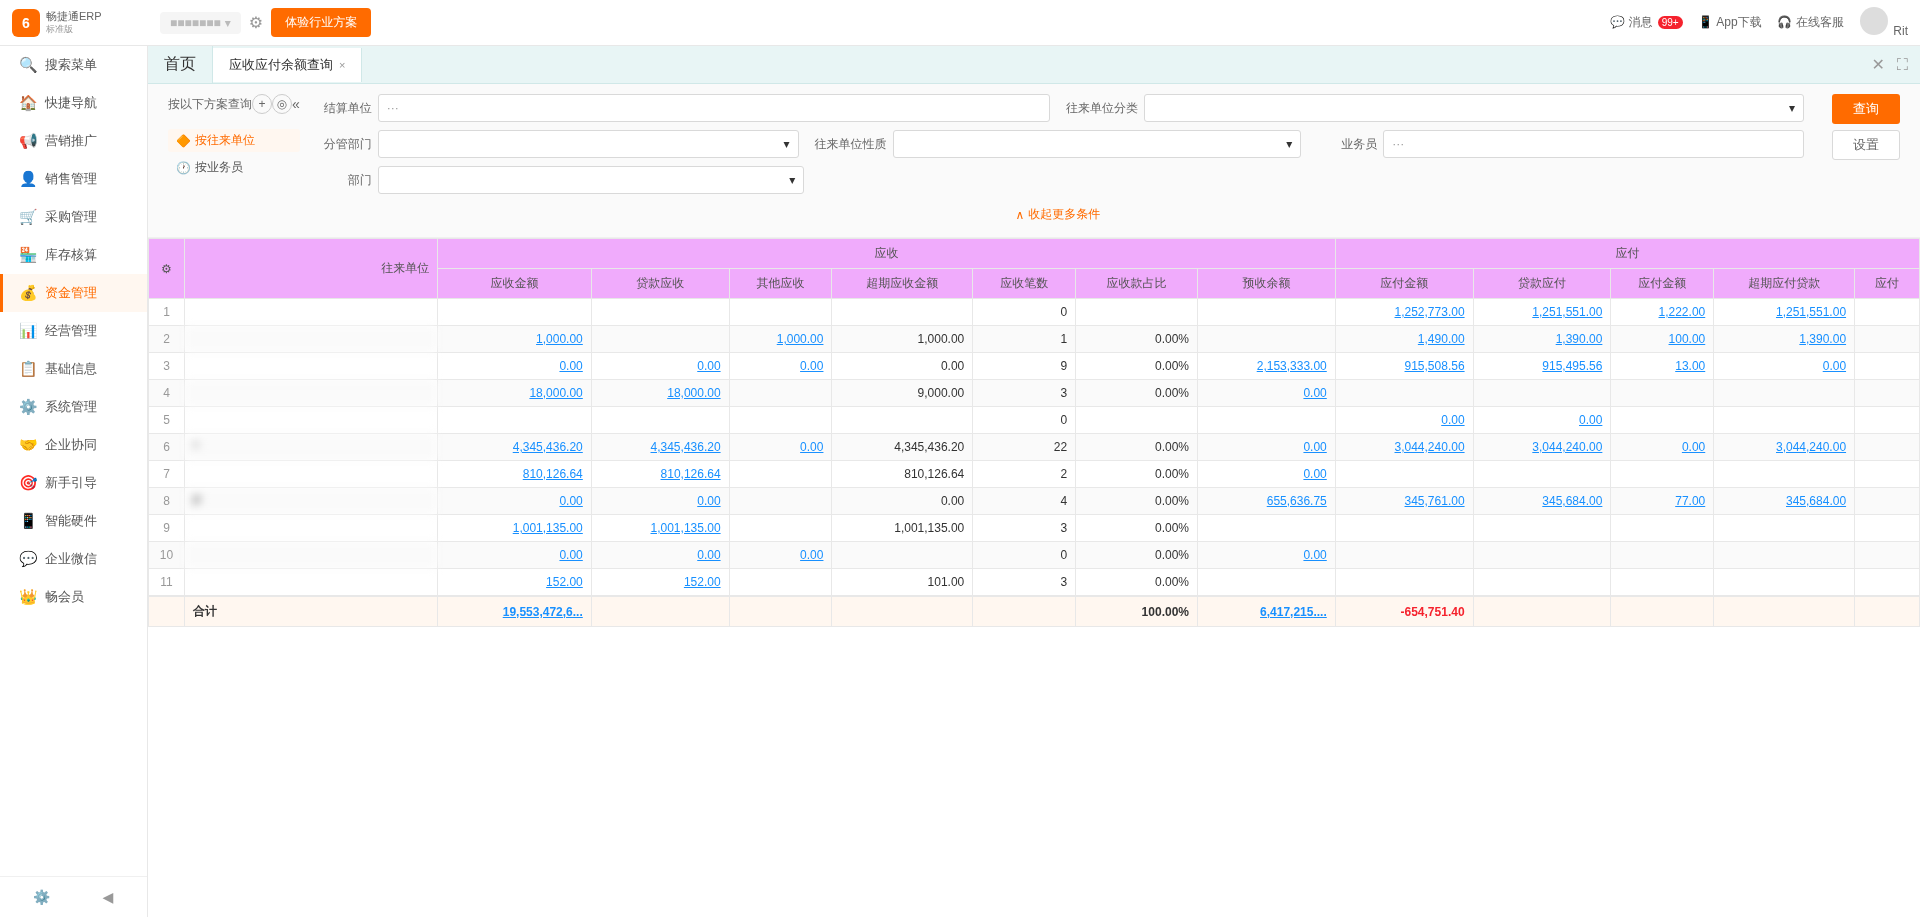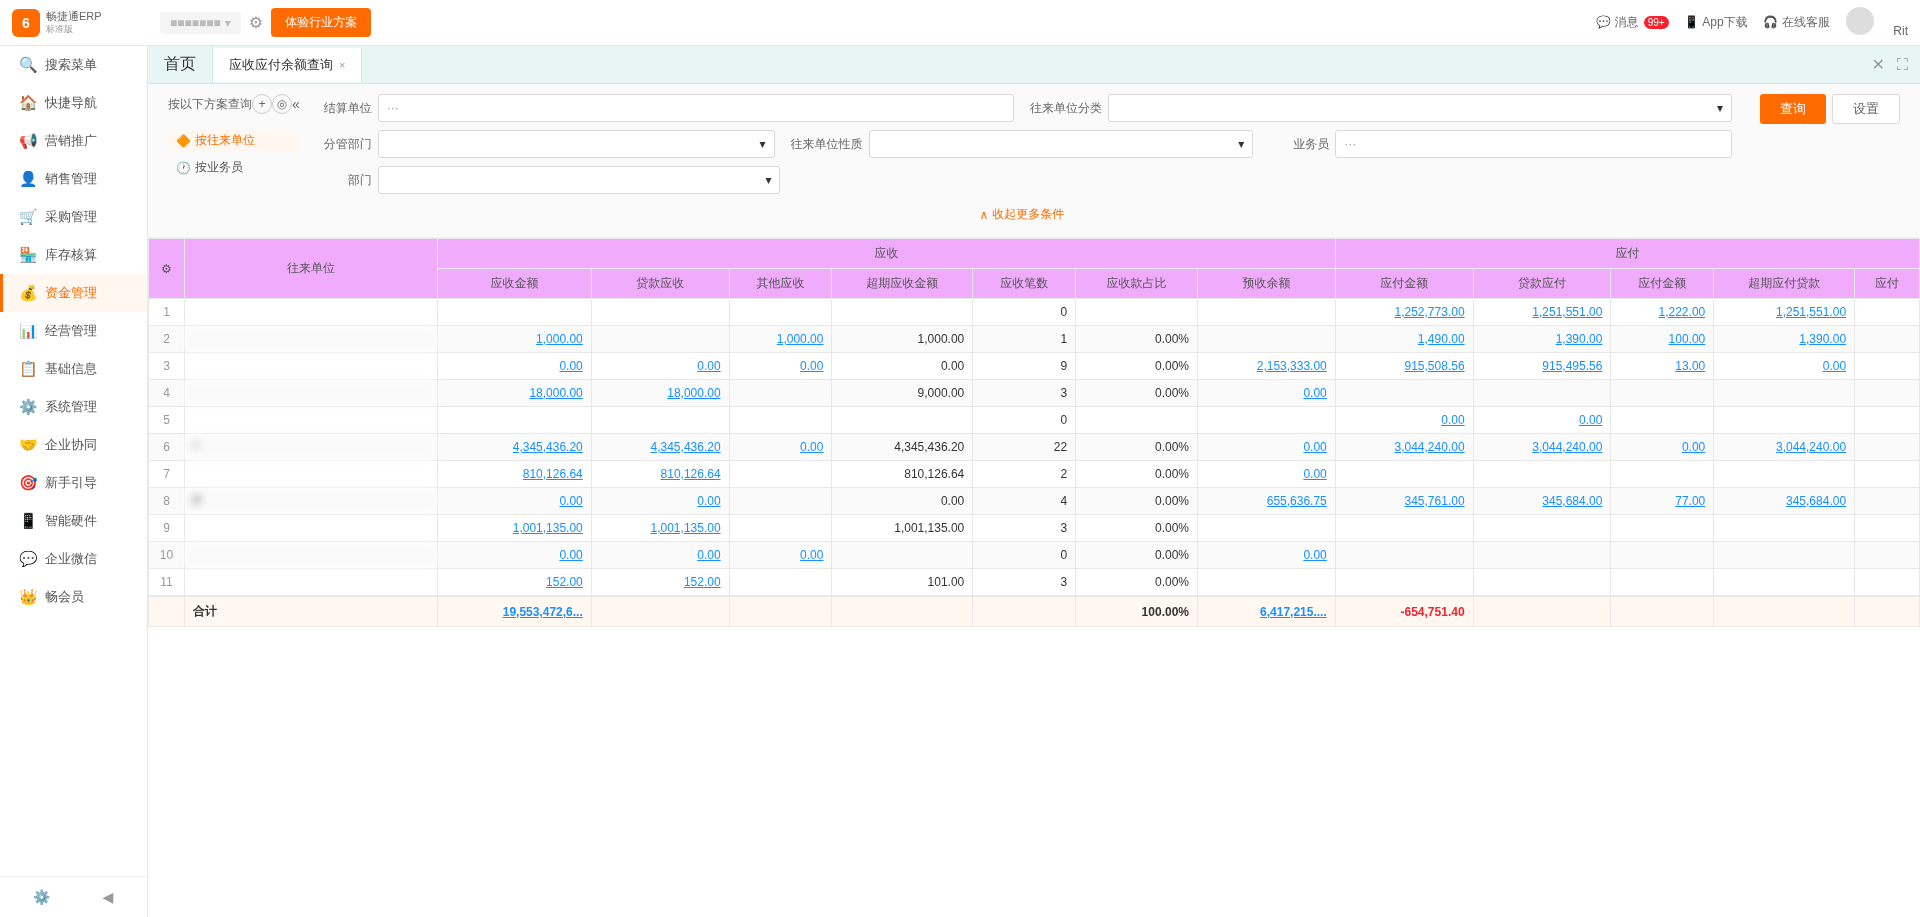--- a/index.html
+++ b/index.html
@@ -192,21 +192,21 @@
       flex: 1; height: 28px; border: 1px solid #d9d9d9;
       border-radius: 3px; padding: 0 8px; font-size: 12px; color: #333;
       background: #fff; display: flex; align-items: center; justify-content: space-between; cursor: pointer;
     }
     .collapse-btn {
       display: flex; align-items: center; justify-content: center;
       color: #ff6b00; font-size: 12px; cursor: pointer; gap: 4px;
       padding: 4px 0;
     }
     .search-actions-right {
-      display: flex; flex-direction: row; gap: 6px; margin-left: 16px;
+      display: flex; flex-direction: column; gap: 6px; margin-left: 16px;
     }
     .btn-query {
       background: #ff6b00; color: white; border: none;
       padding: 6px 20px; border-radius: 3px; cursor: pointer; font-size: 13px;
     }
     .btn-settings {
       background: white; color: #666; border: 1px solid #d9d9d9;
       padding: 5px 20px; border-radius: 3px; cursor: pointer; font-size: 13px;
     }
 
@@ -288,21 +288,21 @@
     <span>
       <span>📱</span>
       <span>App下载</span>
     </span>
     <span>
       <span>🎧</span>
       <span>在线客服</span>
     </span>
     <span>
       <span class="user-avatar"></span>
-      <span style="margin-left:16px">Rit</span>
+      <span style="margin-left:2px">Rit</span>
     </span>
   </div>
 </div>
 
 <div class="sidebar">
   <div class="sidebar-item">
     <span class="sidebar-icon">🔍</span>
     <span>搜索菜单</span>
   </div>
   <div class="sidebar-item">
@@ -462,21 +462,21 @@
           <button class="btn-settings">设置</button>
         </div>
       </div>
     </div>
 
     <div class="table-wrapper">
       <table class="data-table">
         <thead>
           <tr>
             <th rowspan="2" style="width:36px;">⚙</th>
-            <th rowspan="2" style="min-width:160px; text-align:center;">往来单位</th>
+            <th rowspan="2" style="min-width:160px; text-align:right;">往来单位</th>
             <th colspan="7" class="col-header-group">应收</th>
             <th colspan="5" class="col-header-group">应付</th>
           </tr>
           <tr>
             <th>应收金额</th>
             <th>贷款应收</th>
             <th>其他应收</th>
             <th>超期应收金额</th>
             <th>应收笔数</th>
             <th>应收款占比</th>

